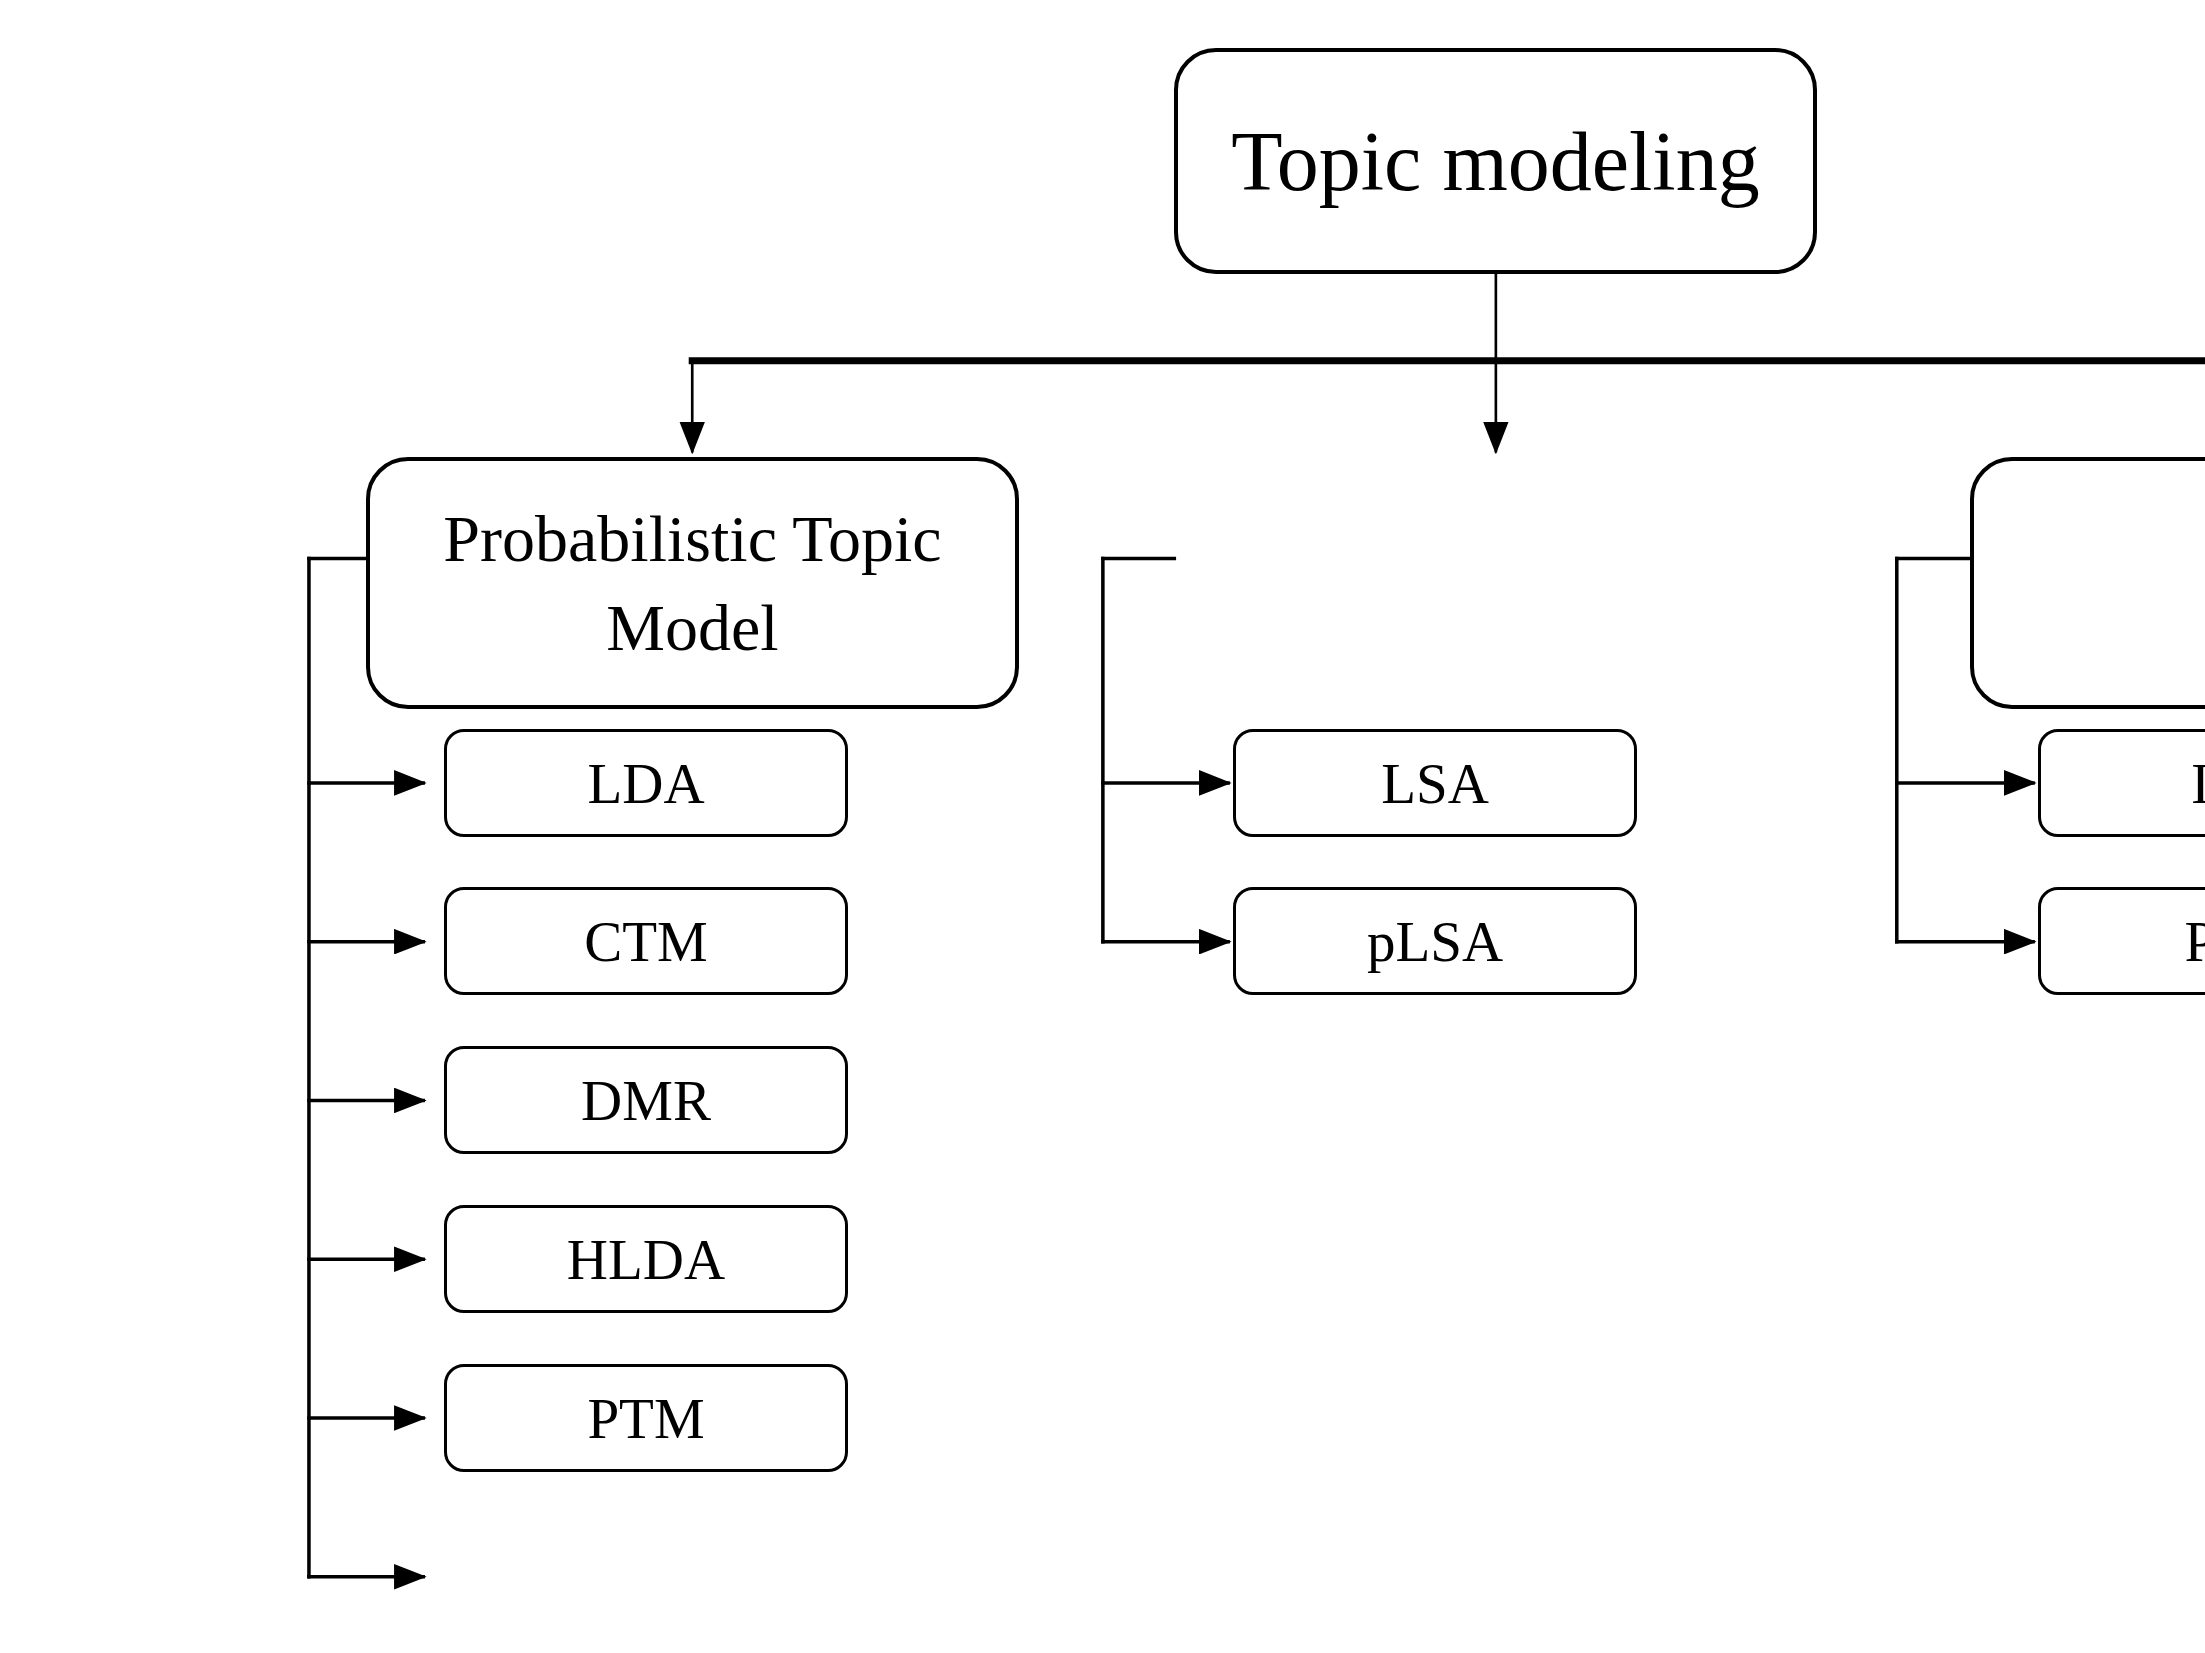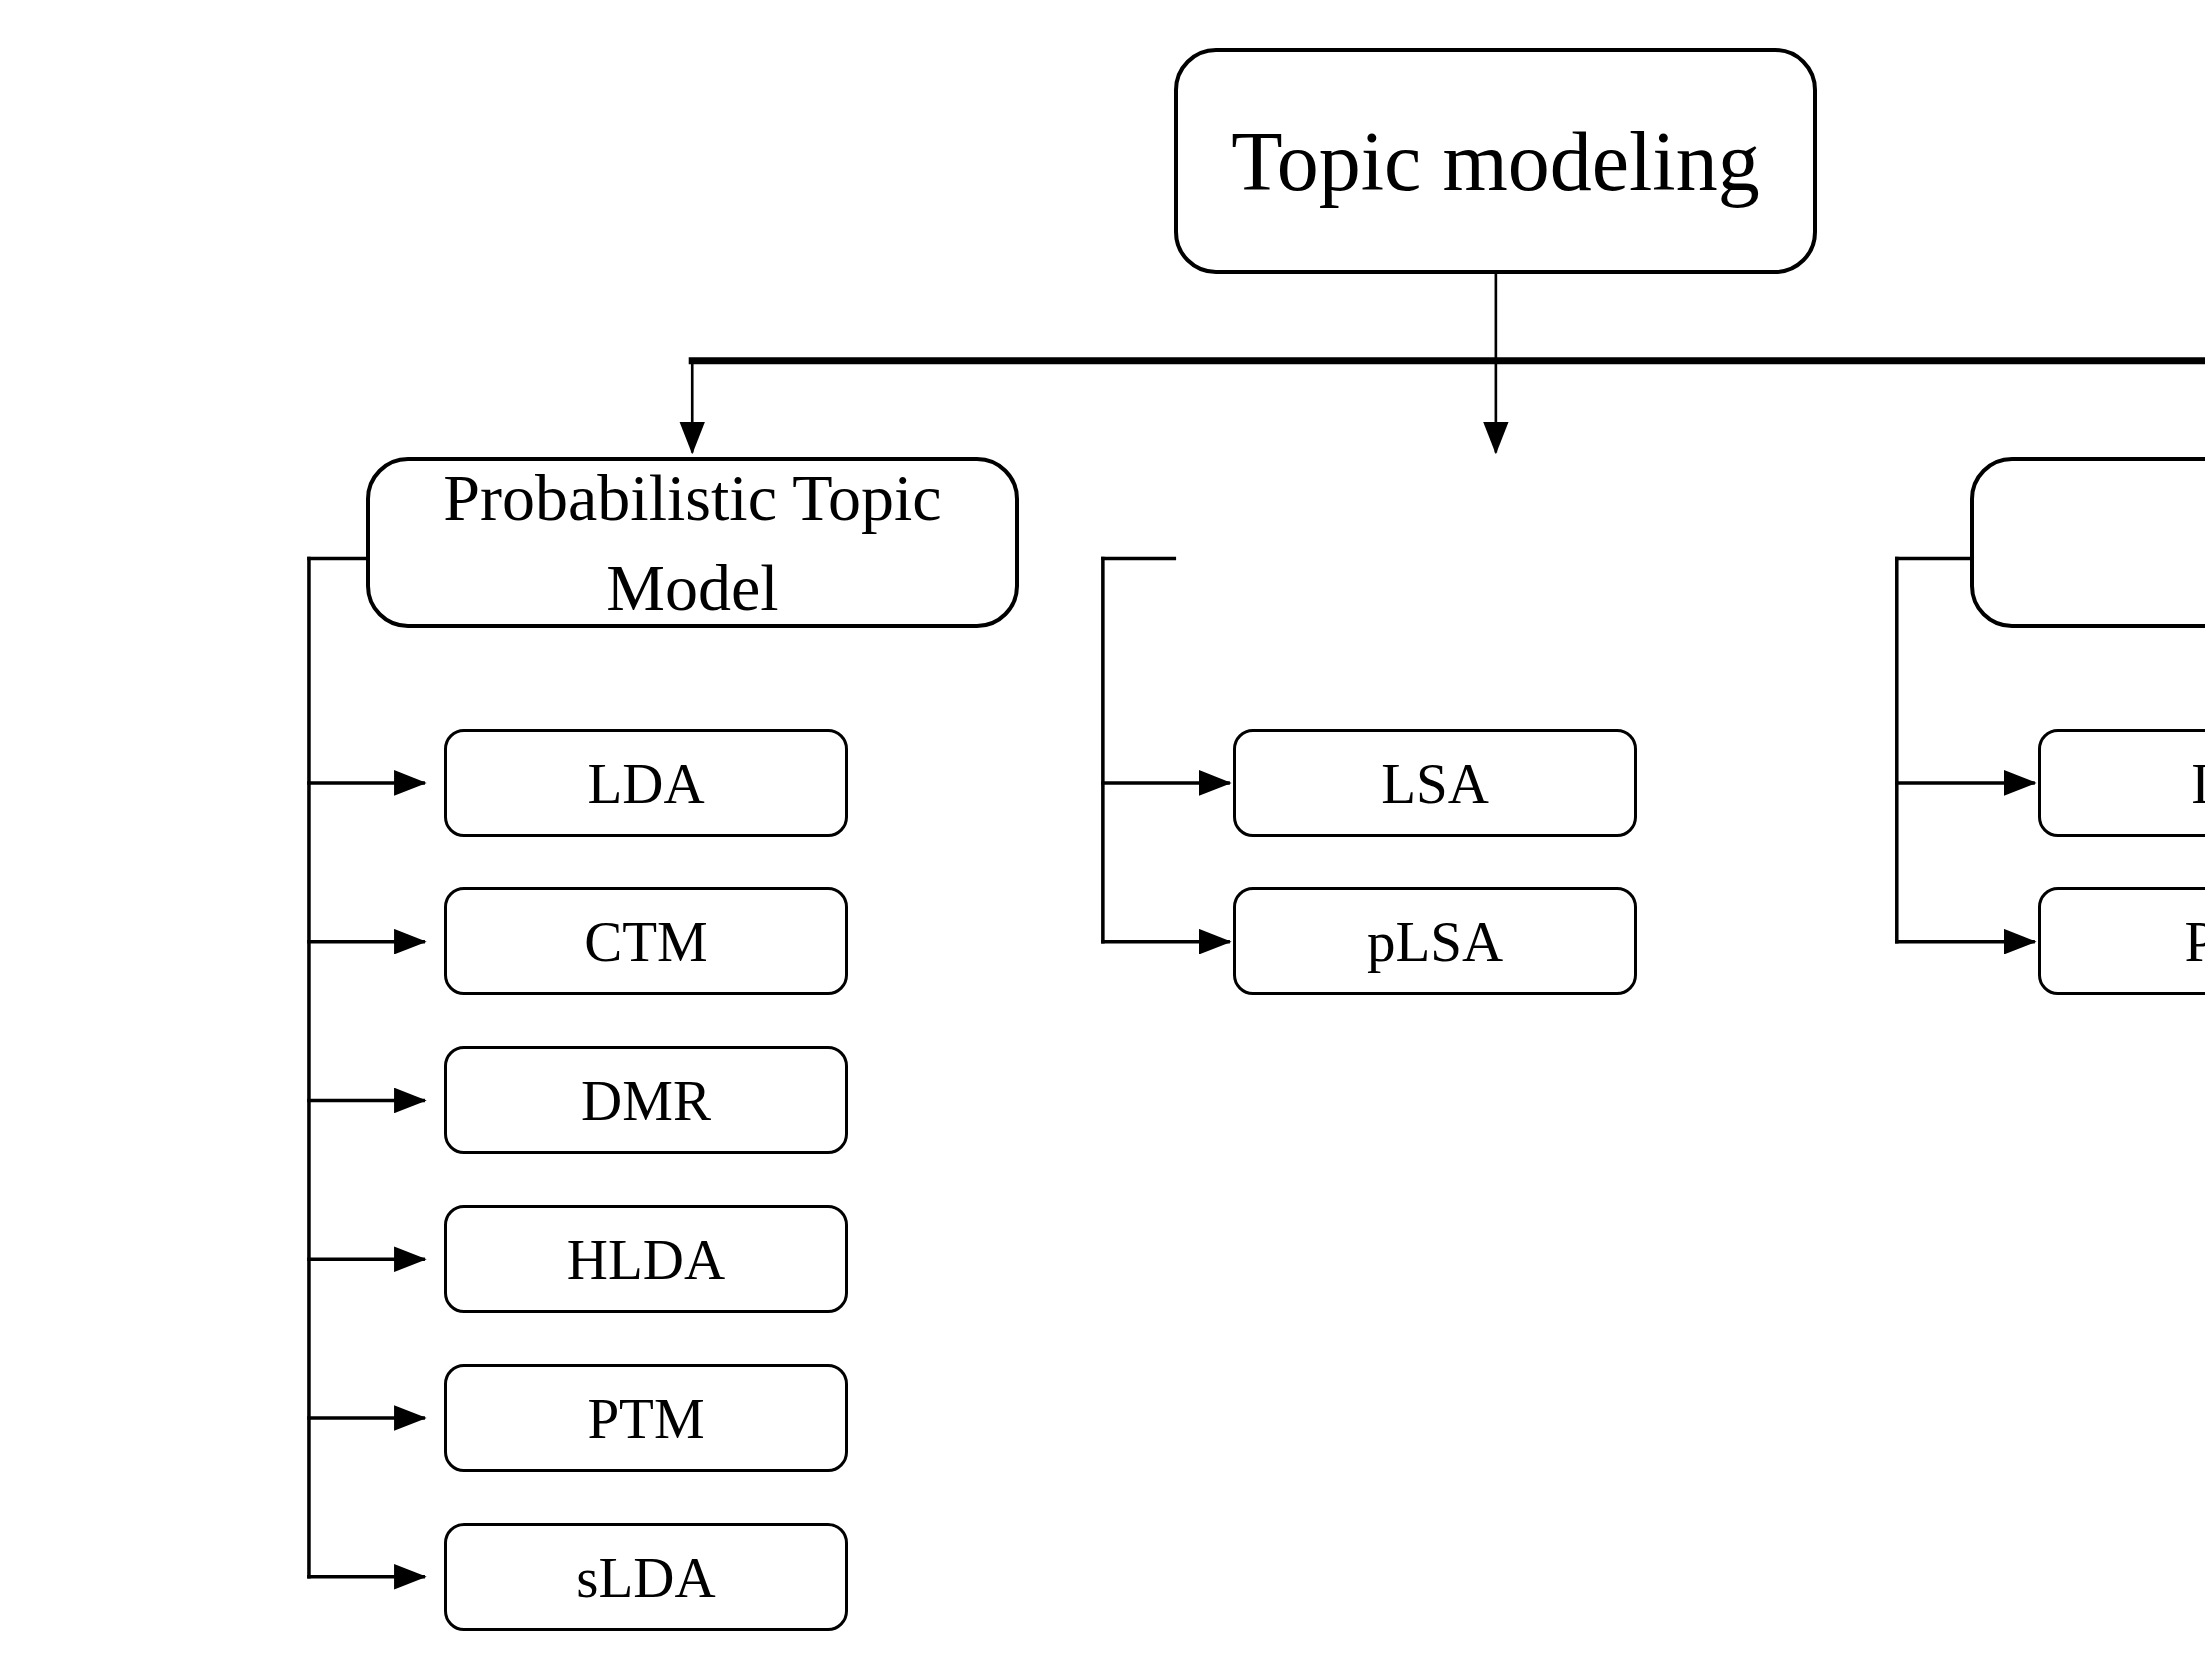--- a/index.html
+++ b/index.html
@@ -37,21 +37,21 @@
     text-align: center;
     white-space: pre-line;
   }
   .node.root {
     left: 1174px; top: 48px; width: 643px; height: 226px;
     border-radius: 42px;
     font-size: 84px;
     justify-content: center;
   }
   .node.branch {
-    top: 457px; height: 171px;
+    top: 457px; height: 252px;
     border-radius: 42px;
     font-size: 66px;
     line-height: 1.35;
   }
   .node.branch.b0 { left: 366px;  width: 653px; }
   .node.branch.b1 { left: 1174px; width: 643px; }
   .node.branch.b2 { left: 1970px; width: 648px; }
   .node.child {
     width: 404px; height: 108px;
     border-width: 3.5px;
@@ -127,23 +127,20 @@
   </div>
   <div class="node child col0 row2">
     <span>DMR</span>
   </div>
   <div class="node child col0 row3">
     <span>HLDA</span>
   </div>
   <div class="node child col0 row4">
     <span>PTM</span>
   </div>
-  <div class="node child col0 row5">
-    <span>sLDA</span>
-  </div>
 
   <div class="node child col1 row0">
     <span>LSA</span>
   </div>
   <div class="node child col1 row1">
     <span>pLSA</span>
   </div>
 
   <div class="node child col2 row0">
     <span>ICA</span>

